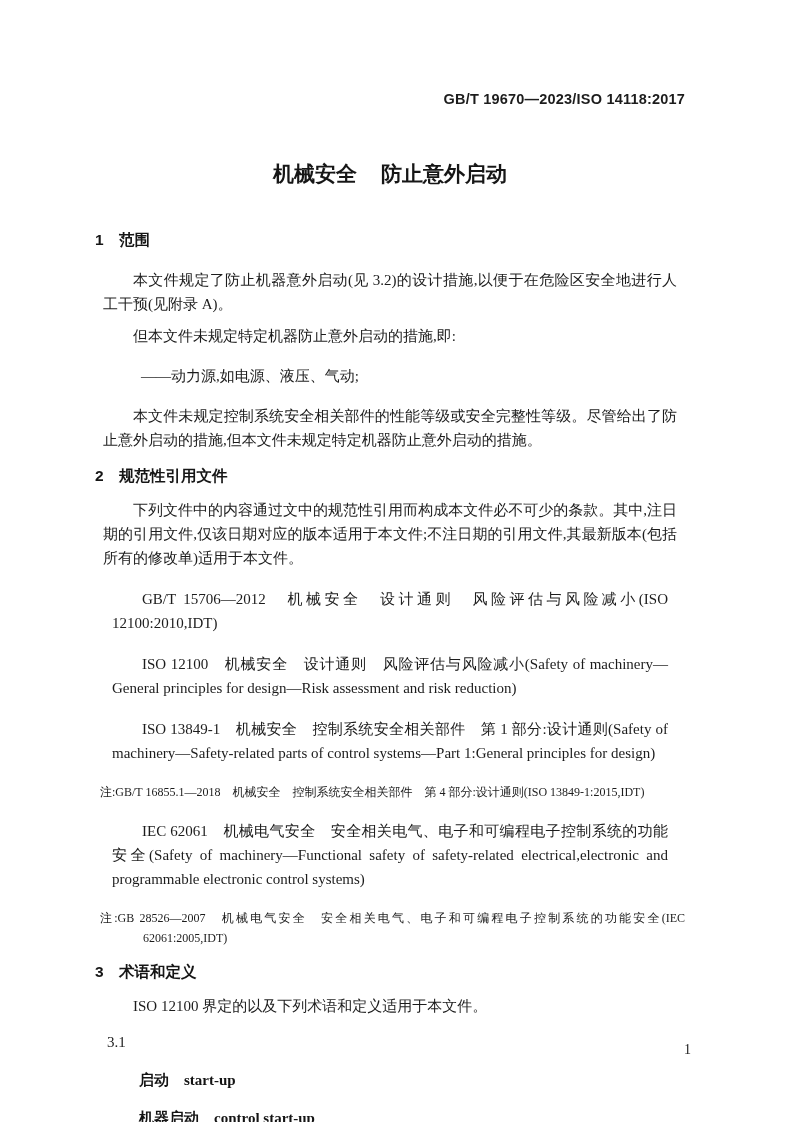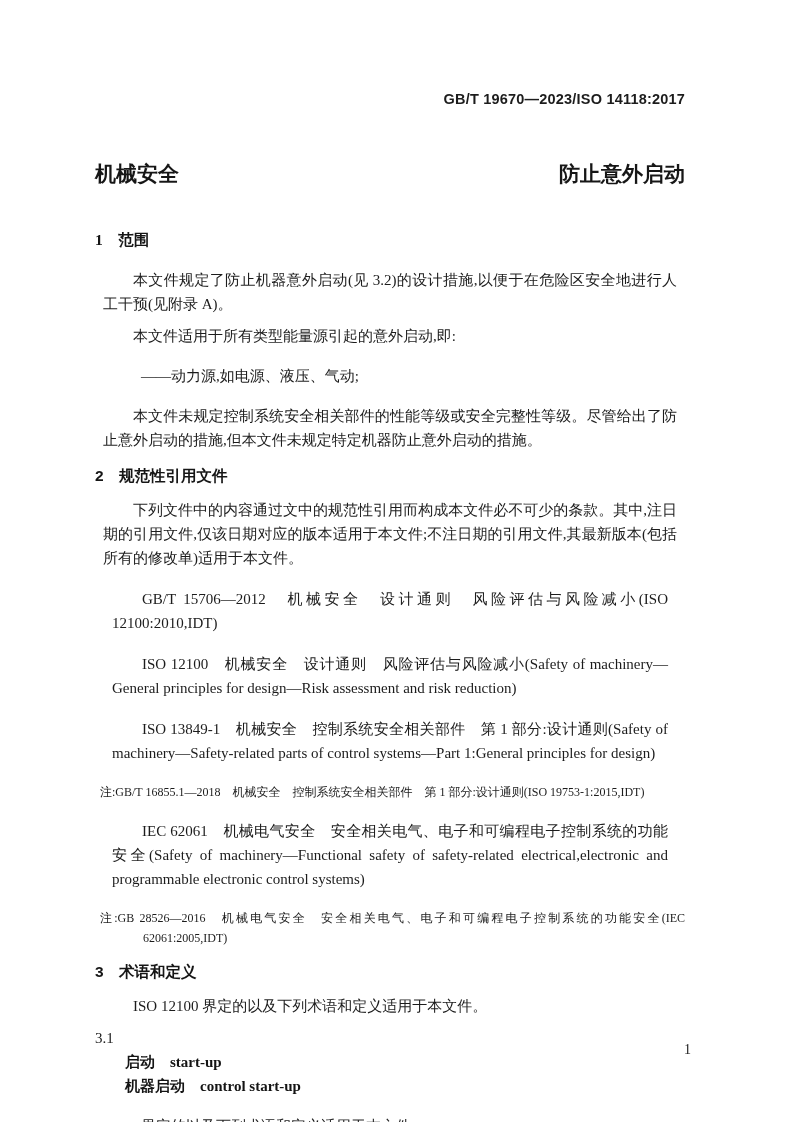--- a/index.html
+++ b/index.html
@@ -24,40 +24,39 @@
     text-align: right;
     font-family: "Liberation Sans", "DejaVu Sans", sans-serif;
     font-weight: bold;
     font-size: 14.5px;
     line-height: 18px;
     letter-spacing: 0.2px;
   }
   .doc-title {
     margin: 52px 0 0 0;
     display: flex;
-    justify-content: space-between;
+    justify-content: center;
     gap: 24px;
     font-family: "Liberation Sans", "DejaVu Sans", sans-serif;
     font-weight: bold;
     font-size: 21px;
     line-height: 28px;
     color: #161616;
   }
   .section-heading {
     font-family: "Liberation Sans", "DejaVu Sans", sans-serif;
     font-weight: bold;
     font-size: 15.5px;
     line-height: 24px;
     margin: 12px 0 10px 0;
     color: #161616;
   }
   .section-heading.first {
     margin-top: 40px;
     margin-bottom: 16px;
-    font-family: Liberation Serif, serif;
   }
   .body-para {
     margin: 8px;
     text-align: justify;
     text-indent: 2em;
   }
   .body-line {
     margin: 16px;
     text-indent: 2em;
   }
@@ -68,25 +67,25 @@
     text-align: justify;
     padding-left: 48px;
     text-indent: -43px;
   }
   .ref-item {
     margin: 17px;
     text-align: justify;
     text-indent: 2em;
   }
   .entry-number {
-    margin: 0;
+    margin: 12px;
     text-indent: 0;
   }
   .term-line {
-    margin: 0;
+    margin: 14px;
     text-indent: 2em;
     font-weight: bold;
     color: #141414;
   }
   .page-number {
     position: absolute;
     left: 684px;
     top: 1040px;
     font-size: 14px;
     line-height: 20px;
@@ -102,44 +101,44 @@
 
   <h1 class="doc-title">
     <span>机械安全</span>
     <span>防止意外启动</span>
   </h1>
 
   <h2 class="section-heading first">1　范围</h2>
 
   <p class="body-para">本文件规定了防止机器意外启动(见 3.2)的设计措施,以便于在危险区安全地进行人工干预(见附录 A)。</p>
 
-  <p class="body-para">本文件适用于所有类型能量源引起的意外启动,即:</p>
+  <p class="body-para">但本文件未规定特定机器防止意外启动的措施,即:</p>
 
   <p class="body-line">——动力源,如电源、液压、气动;</p>
 
 
 
   <p class="body-para">本文件未规定控制系统安全相关部件的性能等级或安全完整性等级。尽管给出了防止意外启动的措施,但本文件未规定特定机器防止意外启动的措施。</p>
 
 
   <h2 class="section-heading">2　规范性引用文件</h2>
 
   <p class="body-para">下列文件中的内容通过文中的规范性引用而构成本文件必不可少的条款。其中,注日期的引用文件,仅该日期对应的版本适用于本文件;不注日期的引用文件,其最新版本(包括所有的修改单)适用于本文件。</p>
 
   <p class="ref-item">GB/T 15706—2012　机械安全　设计通则　风险评估与风险减小(ISO 12100:2010,IDT)</p>
 
   <p class="ref-item">ISO 12100　机械安全　设计通则　风险评估与风险减小(Safety of machinery—General principles for design—Risk assessment and risk reduction)</p>
 
   <p class="ref-item">ISO 13849-1　机械安全　控制系统安全相关部件　第 1 部分:设计通则(Safety of machinery—Safety-related parts of control systems—Part 1:General principles for design)</p>
 
-  <p class="note">注:GB/T 16855.1—2018　机械安全　控制系统安全相关部件　第 1 部分:设计通则(ISO 19753-1:2015,IDT)</p>
+  <p class="note">注:GB/T 16855.1—2018　机械安全　控制系统安全相关部件　第 4 部分:设计通则(ISO 13849-1:2015,IDT)</p>
 
   <p class="ref-item">IEC 62061　机械电气安全　安全相关电气、电子和可编程电子控制系统的功能安全(Safety of machinery—Functional safety of safety-related electrical,electronic and programmable electronic control systems)</p>
 
-  <p class="note">注:GB 28526—2016　机械电气安全　安全相关电气、电子和可编程电子控制系统的功能安全(IEC 62061:2005,IDT)</p>
+  <p class="note">注:GB 28526—2007　机械电气安全　安全相关电气、电子和可编程电子控制系统的功能安全(IEC 62061:2005,IDT)</p>
 
   <h2 class="section-heading">3　术语和定义</h2>
 
   <p class="body-para">ISO 12100 界定的以及下列术语和定义适用于本文件。</p>
 
   <p class="entry-number">3.1</p>
 
   <p class="term-line">启动　start-up</p>
 
   <p class="term-line">机器启动　control start-up</p>

